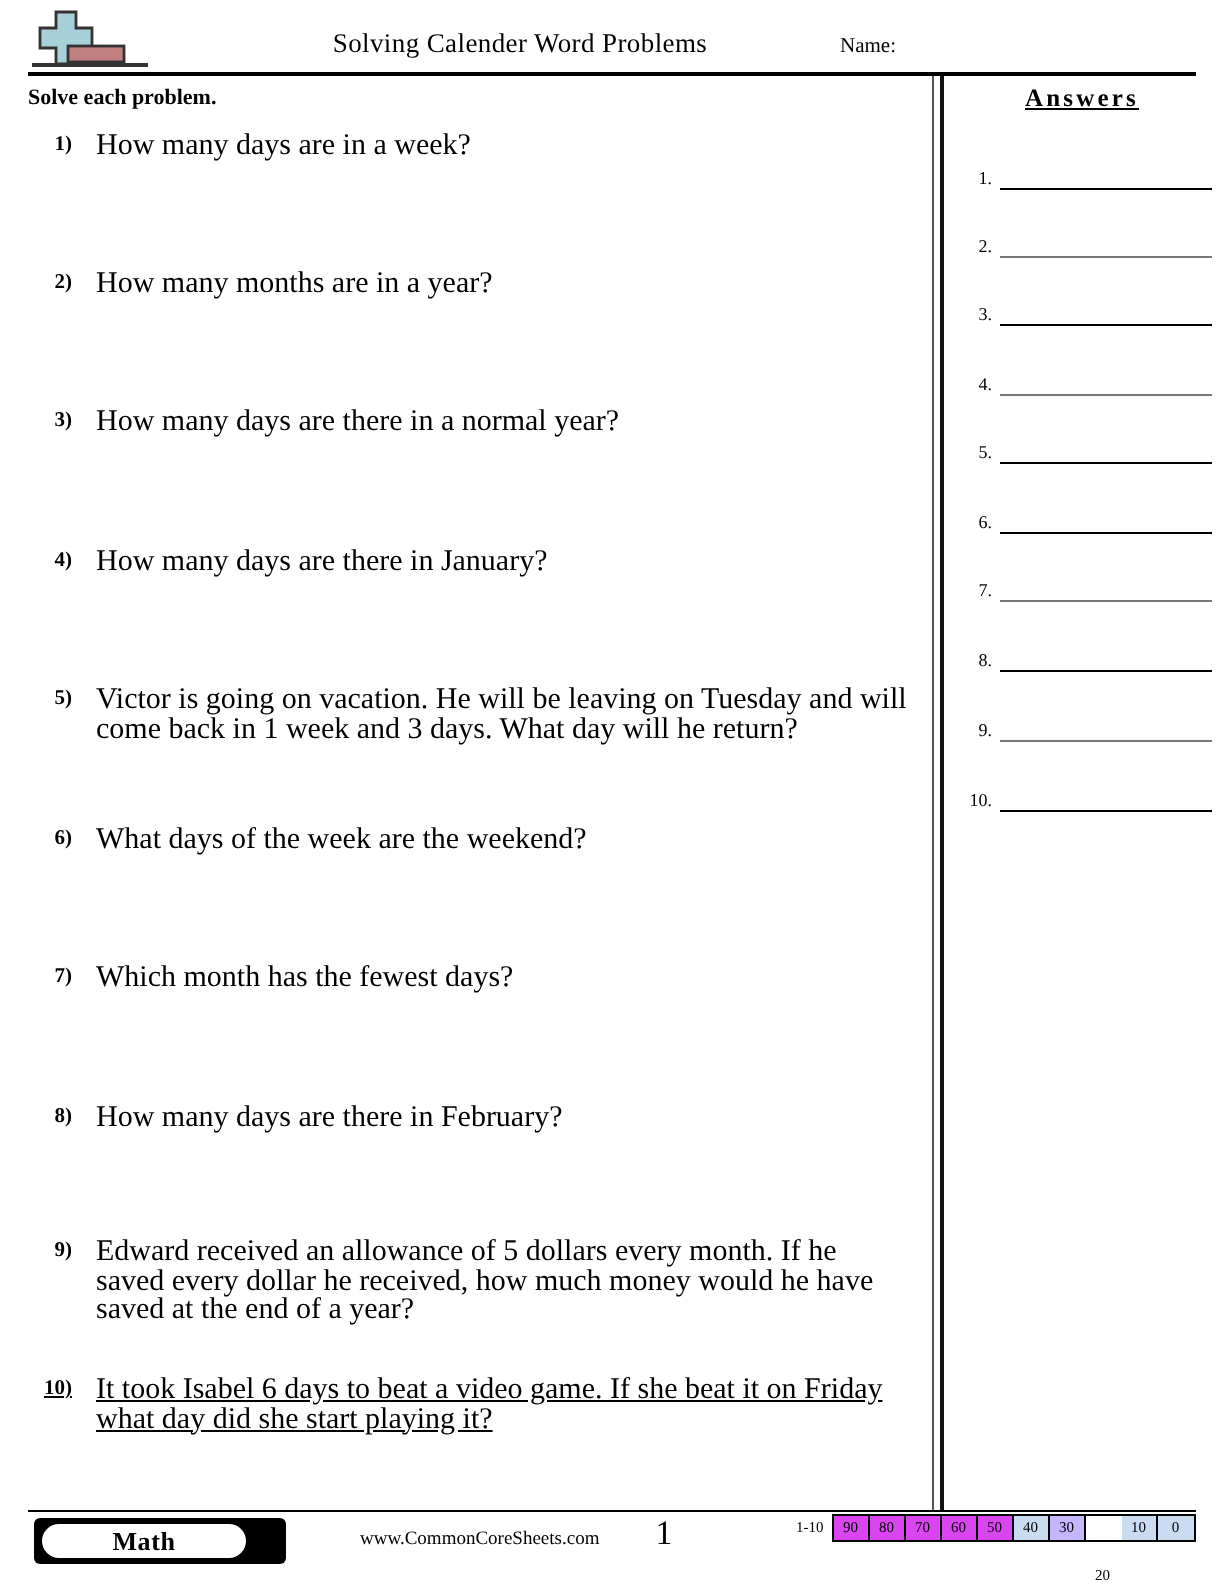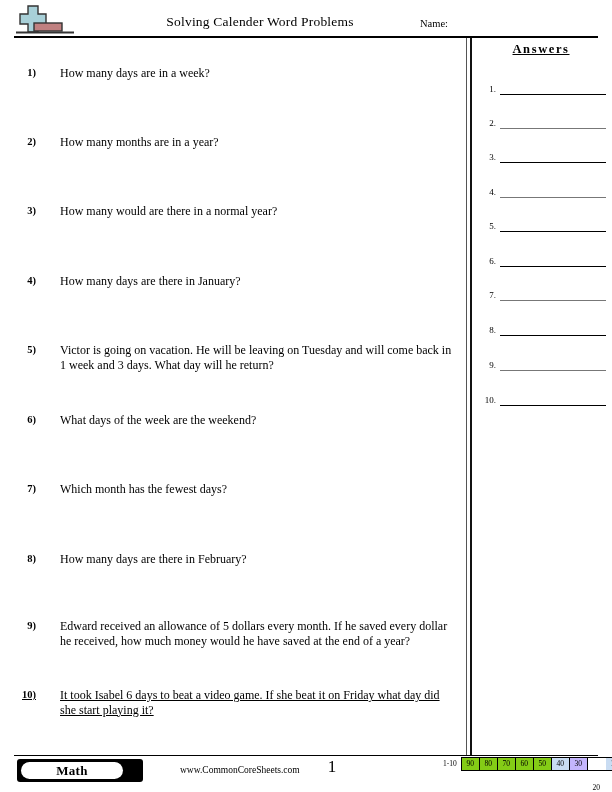--- a/index.html
+++ b/index.html
@@ -74,24 +74,23 @@
     flex: 0 0 26px;
     text-align: right;
     font-weight: bold;
     font-size: 10.5px;
     line-height: 14px;
     padding-right: 4px;
     box-sizing: border-box;
   }
   .problem-text {
     flex: 1 1 auto;
-    font-size: 12px;
+    font-size: 15px;
     line-height: 14.5px;
     padding-left: 8px;
-    margin-left: 12px;
   }
 
   
   #divider-outer {
     position: absolute;
     left: 466px; top: 38px;
     width: 0; height: 717px;
     border-left: 1px solid #555;
   }
   #divider-inner {
@@ -185,33 +184,32 @@
     left: 398px; top: 757px;
     display: flex;
     align-items: stretch;
     height: 14px;
   }
   #score-range {
     font-size: 7.5px;
     line-height: 14px;
     padding-right: 4px;
     white-space: nowrap;
-    margin-left: 45px;
   }
   #score-cells {
     display: flex;
     border: 1px solid #000;
   }
   .score-cell {
     width: 18px;
     font-size: 7.5px;
     line-height: 12px;
     text-align: center;
     border-right: 1px solid #000;
-    background: #84cc16;
+    background: #d946ef;
     box-sizing: border-box;
   }
   .score-cell:last-child { border-right: none; }
   .score-cell.hl { background: #c9dcf2; }
 </style>
 </head>
 <body>
 
 <div id="header">
 
@@ -227,32 +225,33 @@
   </div>
 
   <div id="worksheet-title">Solving Calender Word Problems</div>
 
   <div id="name-label">Name:</div>
 
   <div id="header-rule"></div>
 </div>
 
 <div id="problems-pane">
+  <div id="instructions">Solve each problem.</div>
 
 <div class="problem" style="top: 26px;">
       <div class="problem-number">1)</div>
       <div class="problem-text">How many days are in a week?</div>
     </div>
     <div class="problem" style="top: 95px;">
       <div class="problem-number">2)</div>
       <div class="problem-text">How many months are in a year?</div>
     </div>
     <div class="problem" style="top: 164px;">
       <div class="problem-number">3)</div>
-      <div class="problem-text">How many would are there in a normal year?</div>
+      <div class="problem-text">How many days are there in a normal year?</div>
     </div>
     <div class="problem" style="top: 234px;">
       <div class="problem-number">4)</div>
       <div class="problem-text">How many days are there in January?</div>
     </div>
     <div class="problem" style="top: 303px;">
       <div class="problem-number">5)</div>
       <div class="problem-text">Victor is going on vacation. He will be leaving on Tuesday and will come back in 1 week and 3 days. What day will he return?</div>
     </div>
     <div class="problem" style="top: 373px;">

